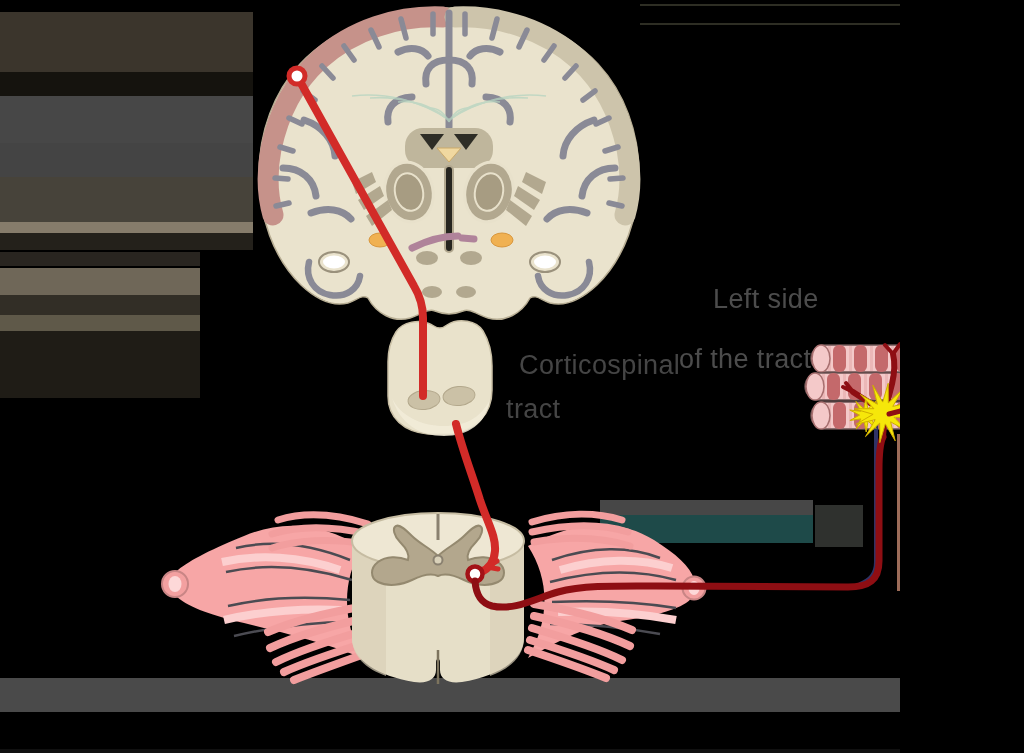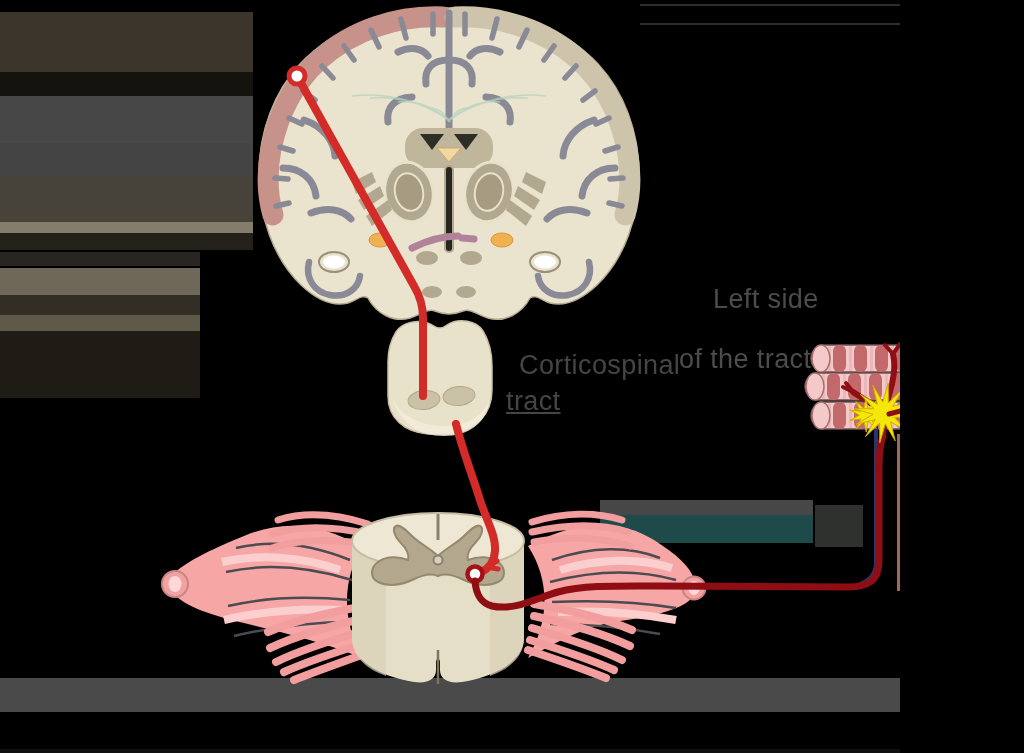--- a/index.html
+++ b/index.html
@@ -4,21 +4,21 @@
 <style>
   html,body{margin:0;padding:0;background:#000;}
   .stage{position:relative;width:900px;height:753px;background:#000;overflow:hidden;
          font-family:"Liberation Sans",sans-serif;}
   .frag{position:absolute;}
   svg.diagram{position:absolute;left:0;top:0;}
   .lbl{position:absolute;font-size:27px;letter-spacing:.4px;white-space:nowrap;}
   .lbl-bs1{left:713px;top:284px;}
   .lbl-bs2{left:679px;top:344px;}
   .lbl-tr1{left:519px;top:350px;}
-  .lbl-tr2{left:506px;top:386px;text-decoration:underline;}
+  .lbl-tr2{left:506px;top:394px;}
 </style>
 </head>
 <body>
 
 <div class="stage">
 
   <div>
       <div class="frag" style="left: 0px; top: 12px; width: 253px; height: 60px; background: rgb(59, 53, 44);"></div>
       <div class="frag" style="left: 0px; top: 72px; width: 253px; height: 24px; background: rgb(21, 19, 14);"></div>
       <div class="frag" style="left: 0px; top: 96px; width: 253px; height: 47px; background: rgb(71, 71, 71);"></div>

